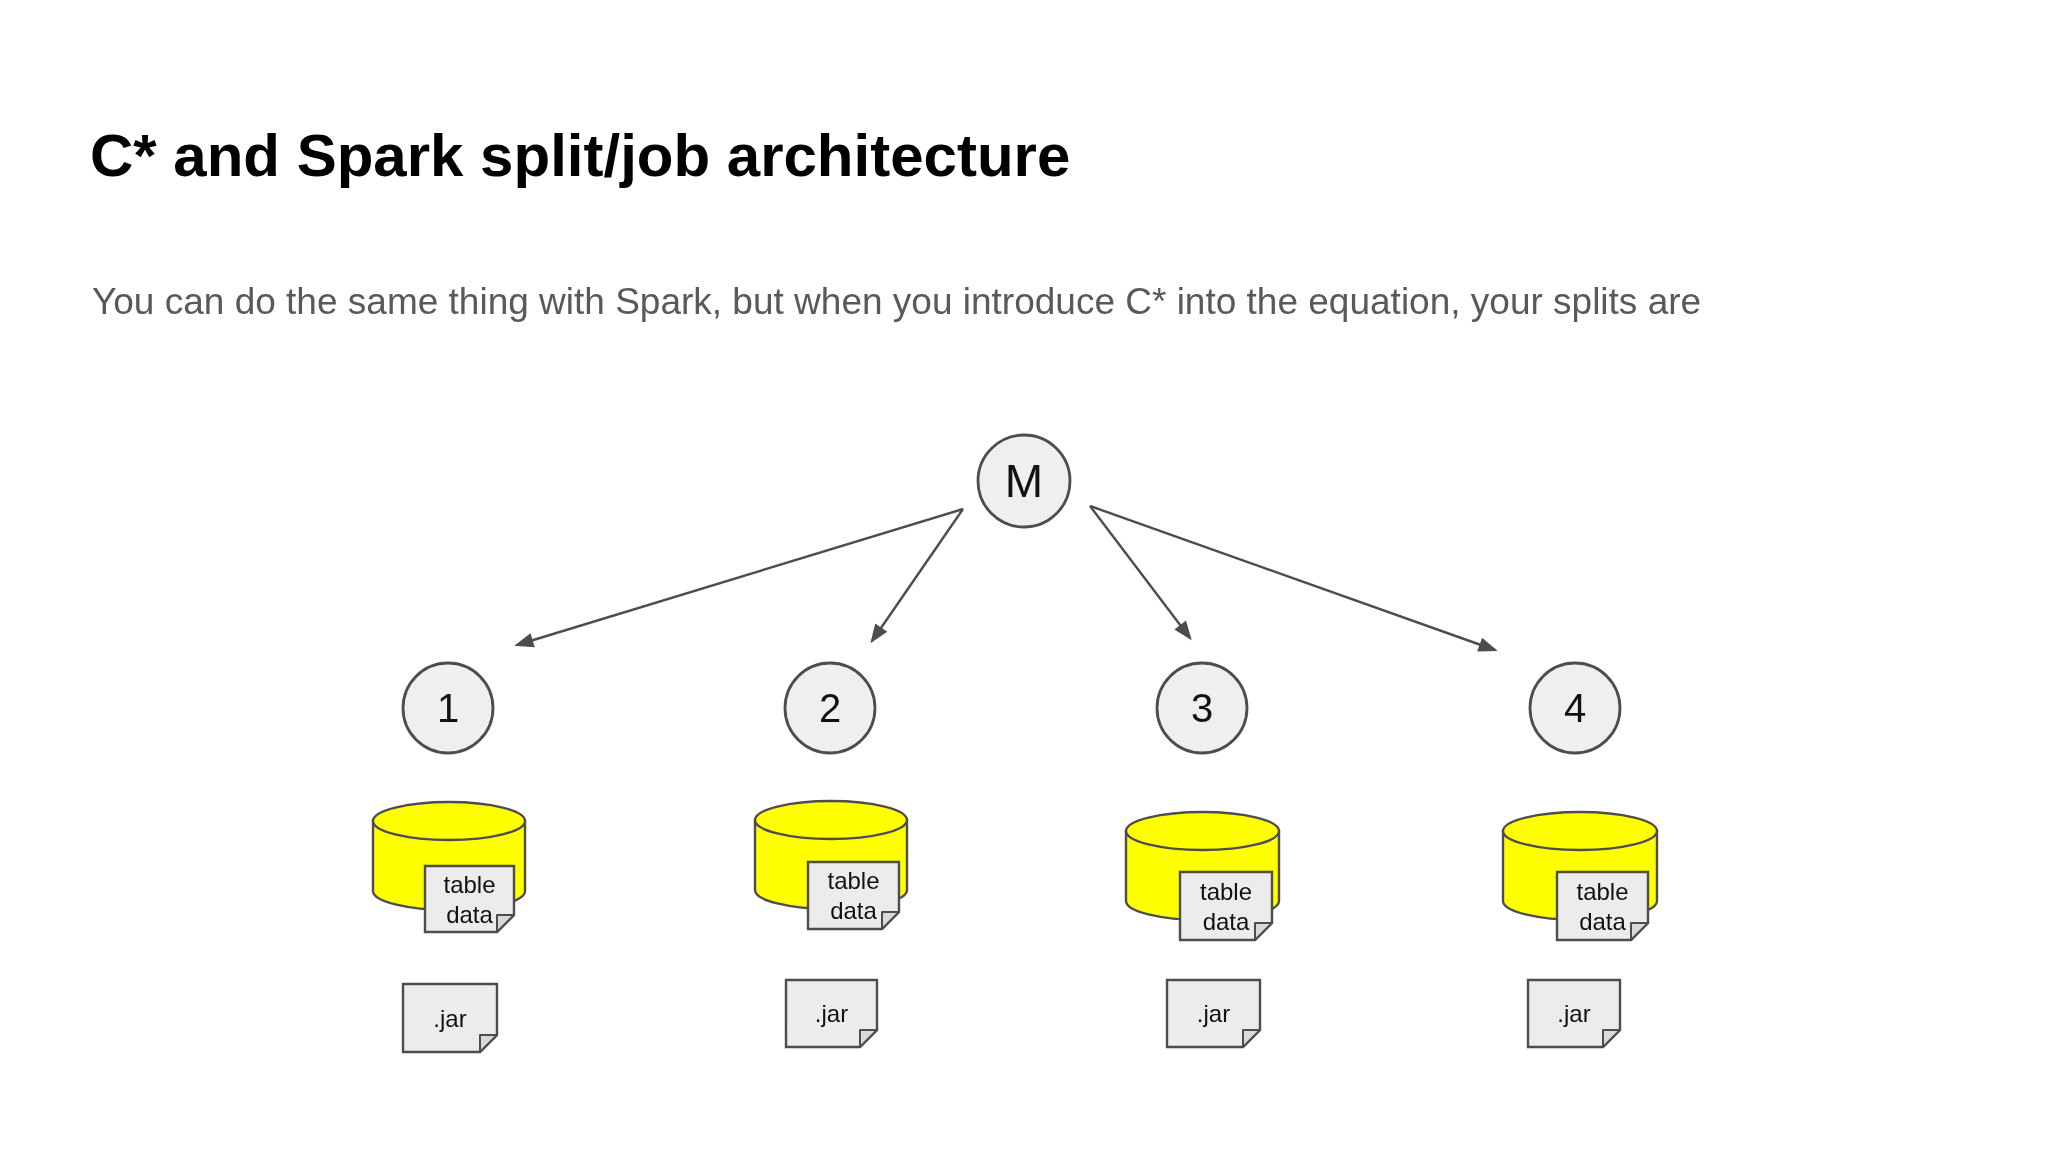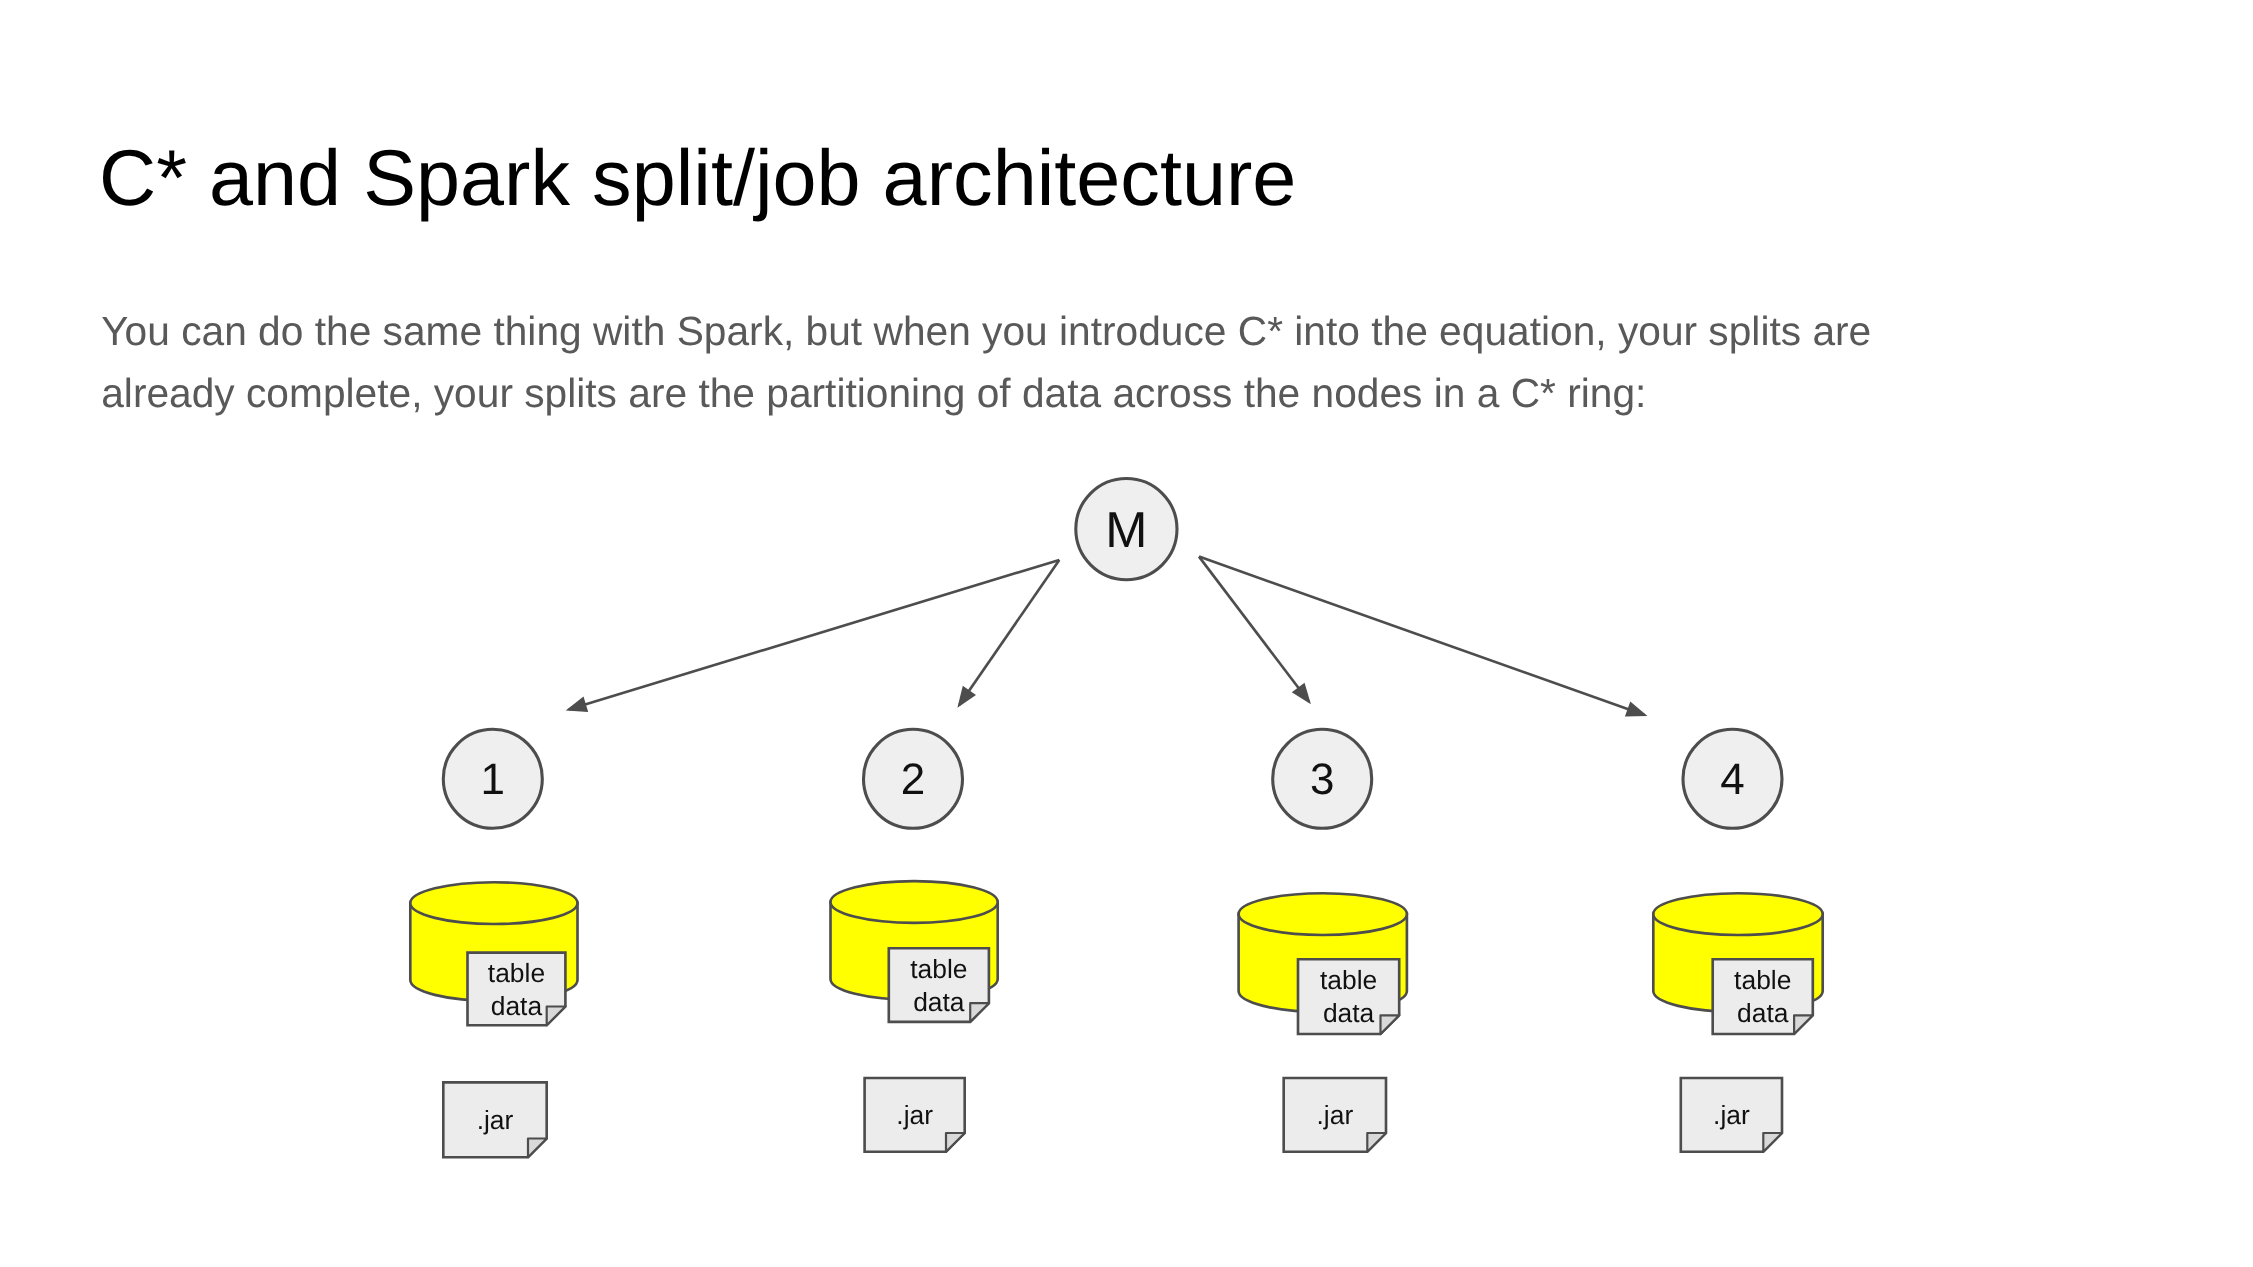--- a/index.html
+++ b/index.html
@@ -5,21 +5,21 @@
   html,body{margin:0;padding:0;background:#ffffff;}
   .slide{
     position:relative;
     width:2048px;height:1152px;
     background:var(--bg,#ffffff);
     overflow:hidden;
     font-family:"Liberation Sans", sans-serif;
   }
   .title{
     position:absolute;left:90px;top:126px;margin:0;
-    font-size:72px;font-weight:400;line-height:1;
+    font-size:60px;font-weight:700;line-height:1;
     color:var(--title-color,#000000);
     white-space:nowrap;
   }
   .body-text{
     position:absolute;left:92px;top:274px;
     font-size:37px;line-height:56px;
     color:var(--body-color,#595959);
     white-space:nowrap;
   }
   .diagram{position:absolute;left:0;top:0;width:2048px;height:1152px;}
@@ -27,21 +27,20 @@
 </style>
 </head>
 <body>
 
 <div class="slide">
 
   <h1 class="title">C* and Spark split/job architecture</h1>
 
   <div class="body-text">
     <div>You can do the same thing with Spark, but when you introduce C* into the equation, your splits are</div>
-    <div>already complete, your splits are the partitioning of data across the nodes in a C* ring:</div>
   </div>
 
   <svg class="diagram" viewBox="0 0 2048 1152" xmlns="http://www.w3.org/2000/svg">
       <defs>
         <marker id="ah" viewBox="0 0 10 10" refX="8.5" refY="5" markerWidth="9" markerHeight="8" orient="auto">
           <path d="M 0 1.2 L 10 5 L 0 8.8 z" fill="#4d4d4d"></path>
         </marker>
       </defs>
       <line x1="963" y1="509" x2="517" y2="645" stroke="#4d4d4d" stroke-width="2.4" marker-end="url(#ah)"></line>
       <line x1="963" y1="509" x2="872" y2="641" stroke="#4d4d4d" stroke-width="2.4" marker-end="url(#ah)"></line>

